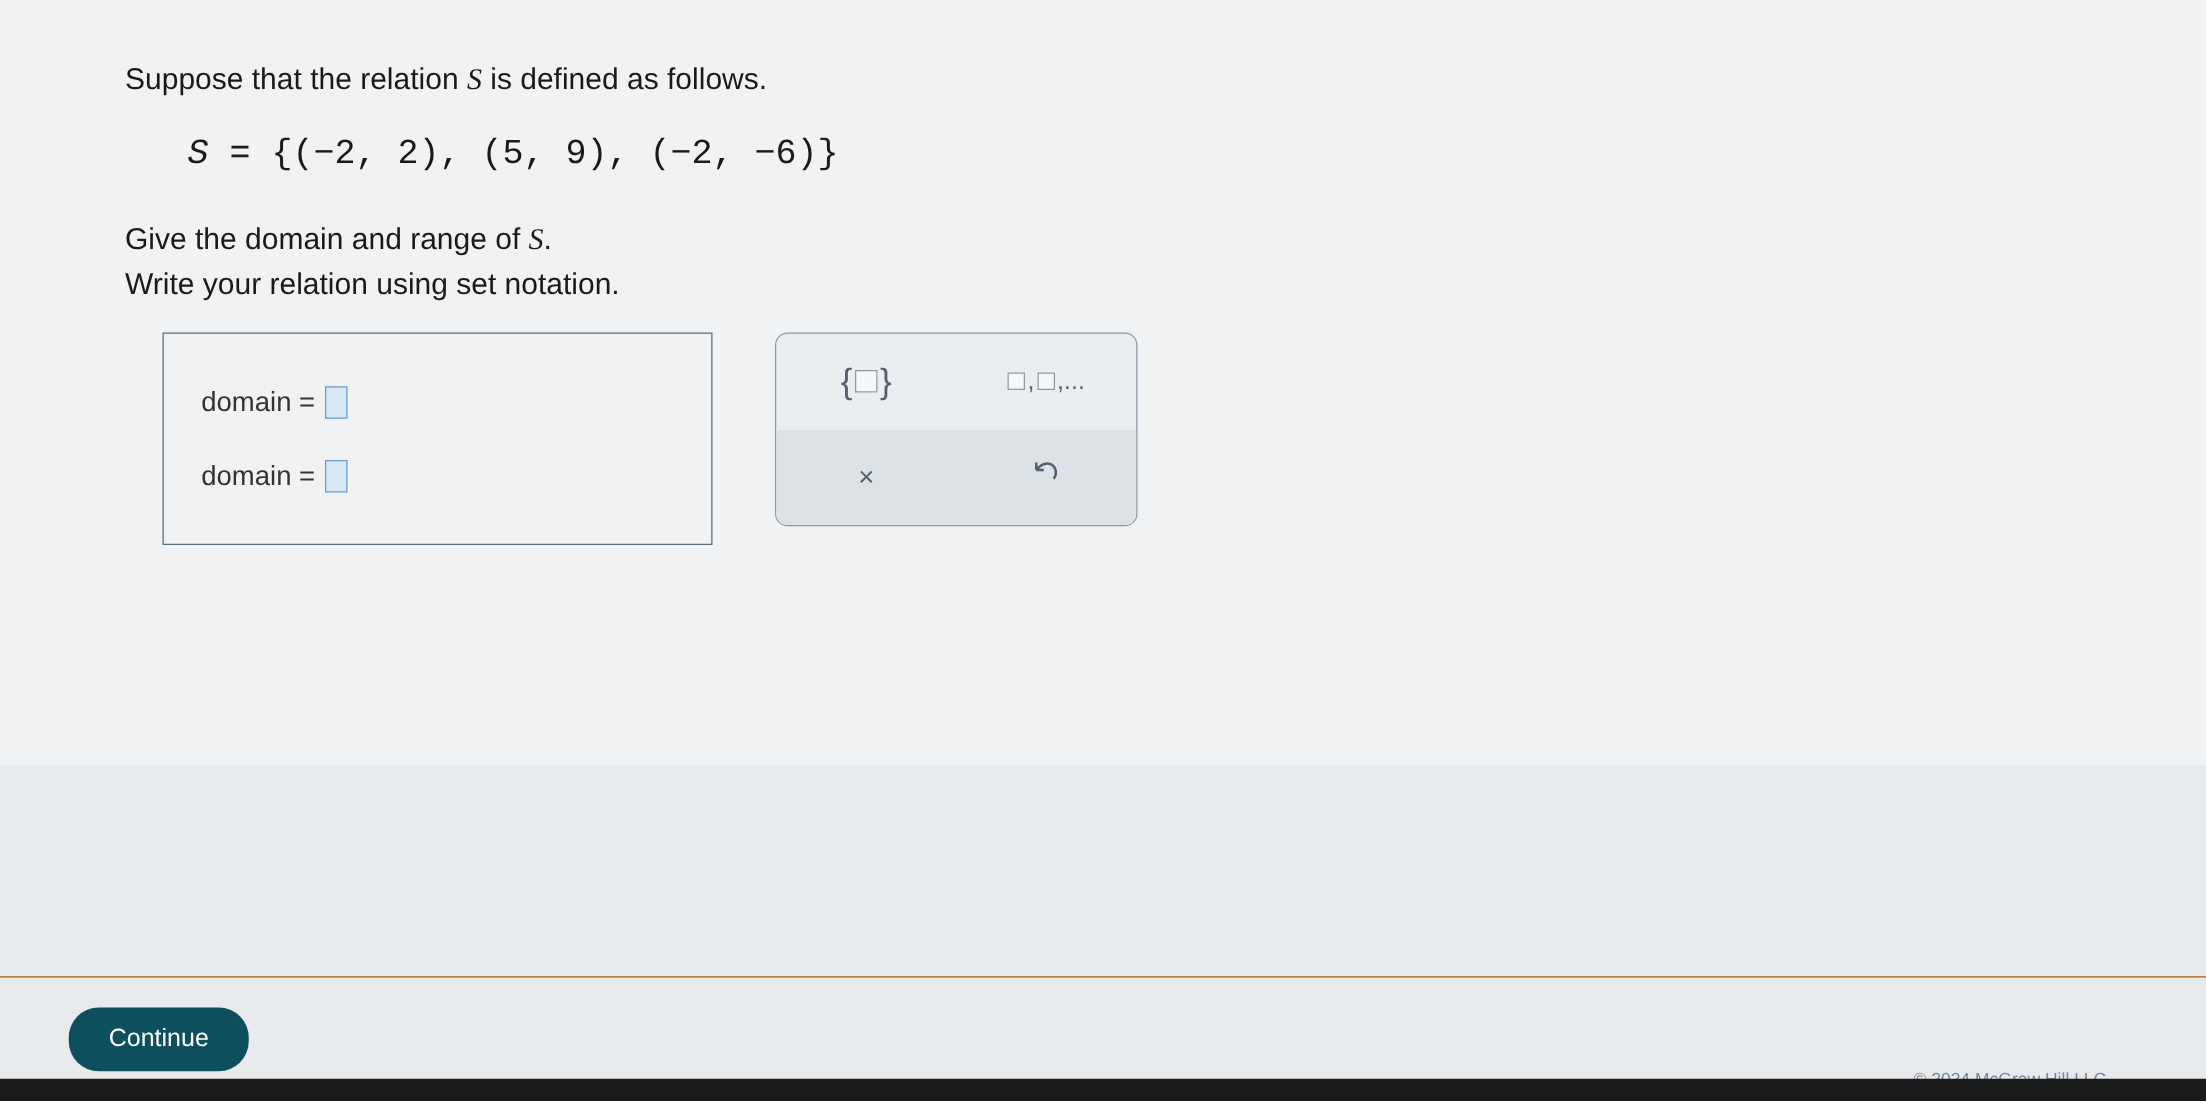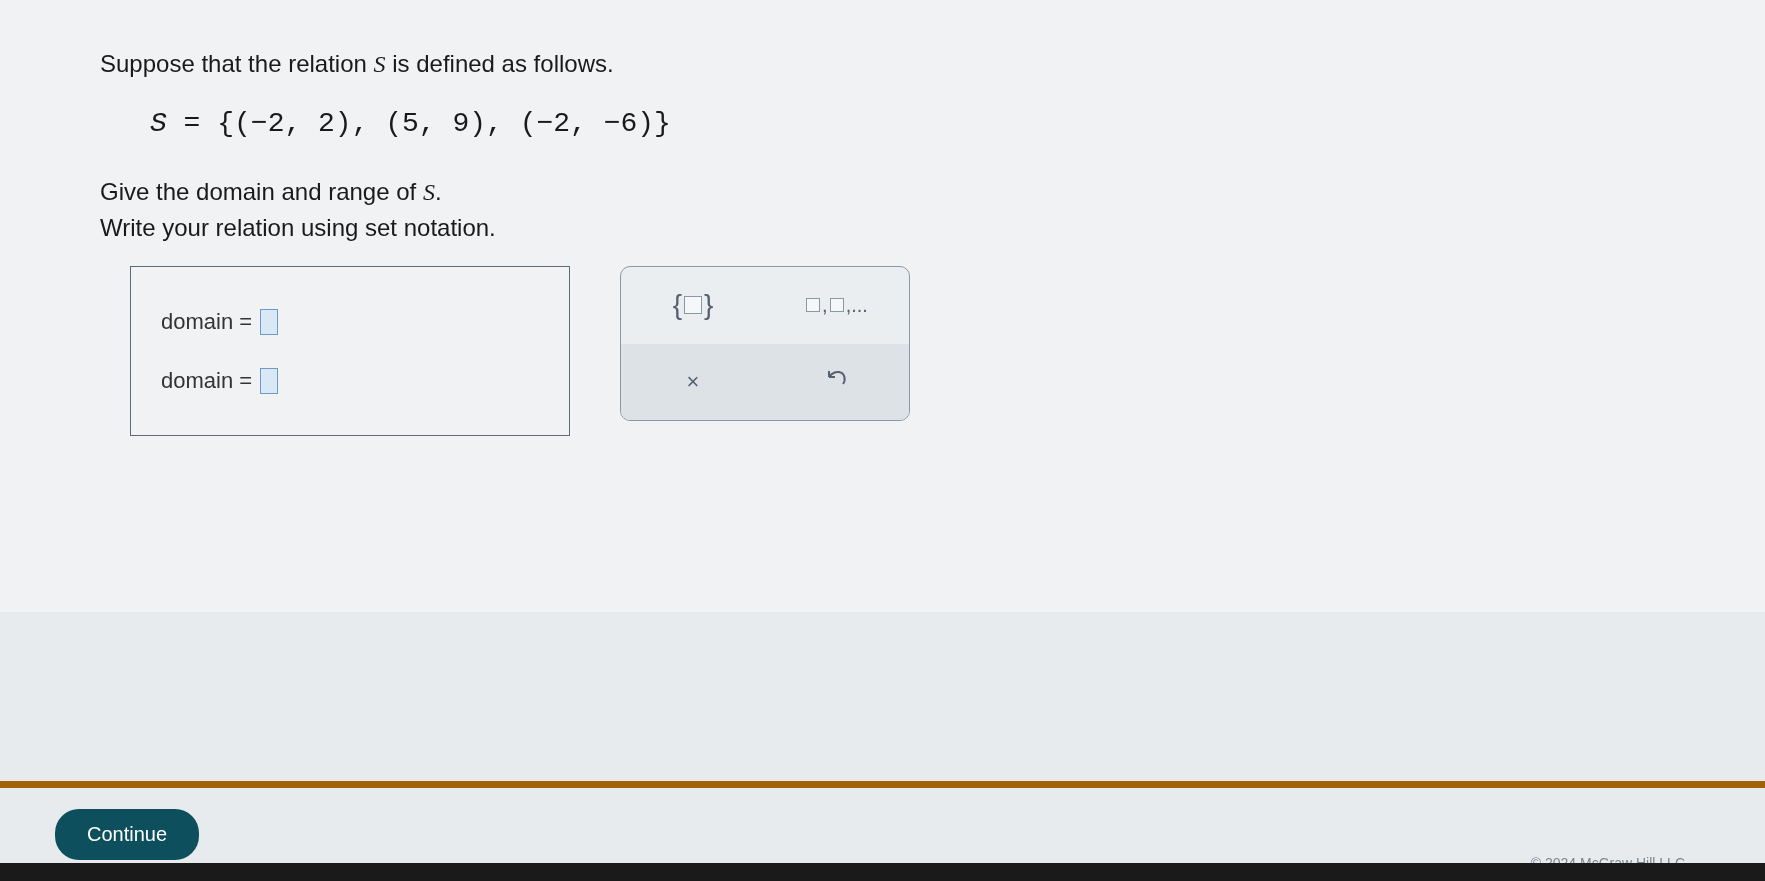--- a/index.html
+++ b/index.html
@@ -125,21 +125,21 @@
       height: 14px;
       border: 1px solid #8a99a7;
       background: #f5f7f9;
     }
     .footer-bar {
       position: absolute;
       bottom: 0;
       left: 0;
       right: 0;
       height: 100px;
-      border-top: 7px solid #a16207;
+      border-top: 1px solid #a16207;
       background: #e8ebee;
       display: flex;
       align-items: center;
       padding-left: 55px;
     }
     .continue-btn {
       background: #0d4f5c;
       color: #ffffff;
       border: none;
       border-radius: 24px;

